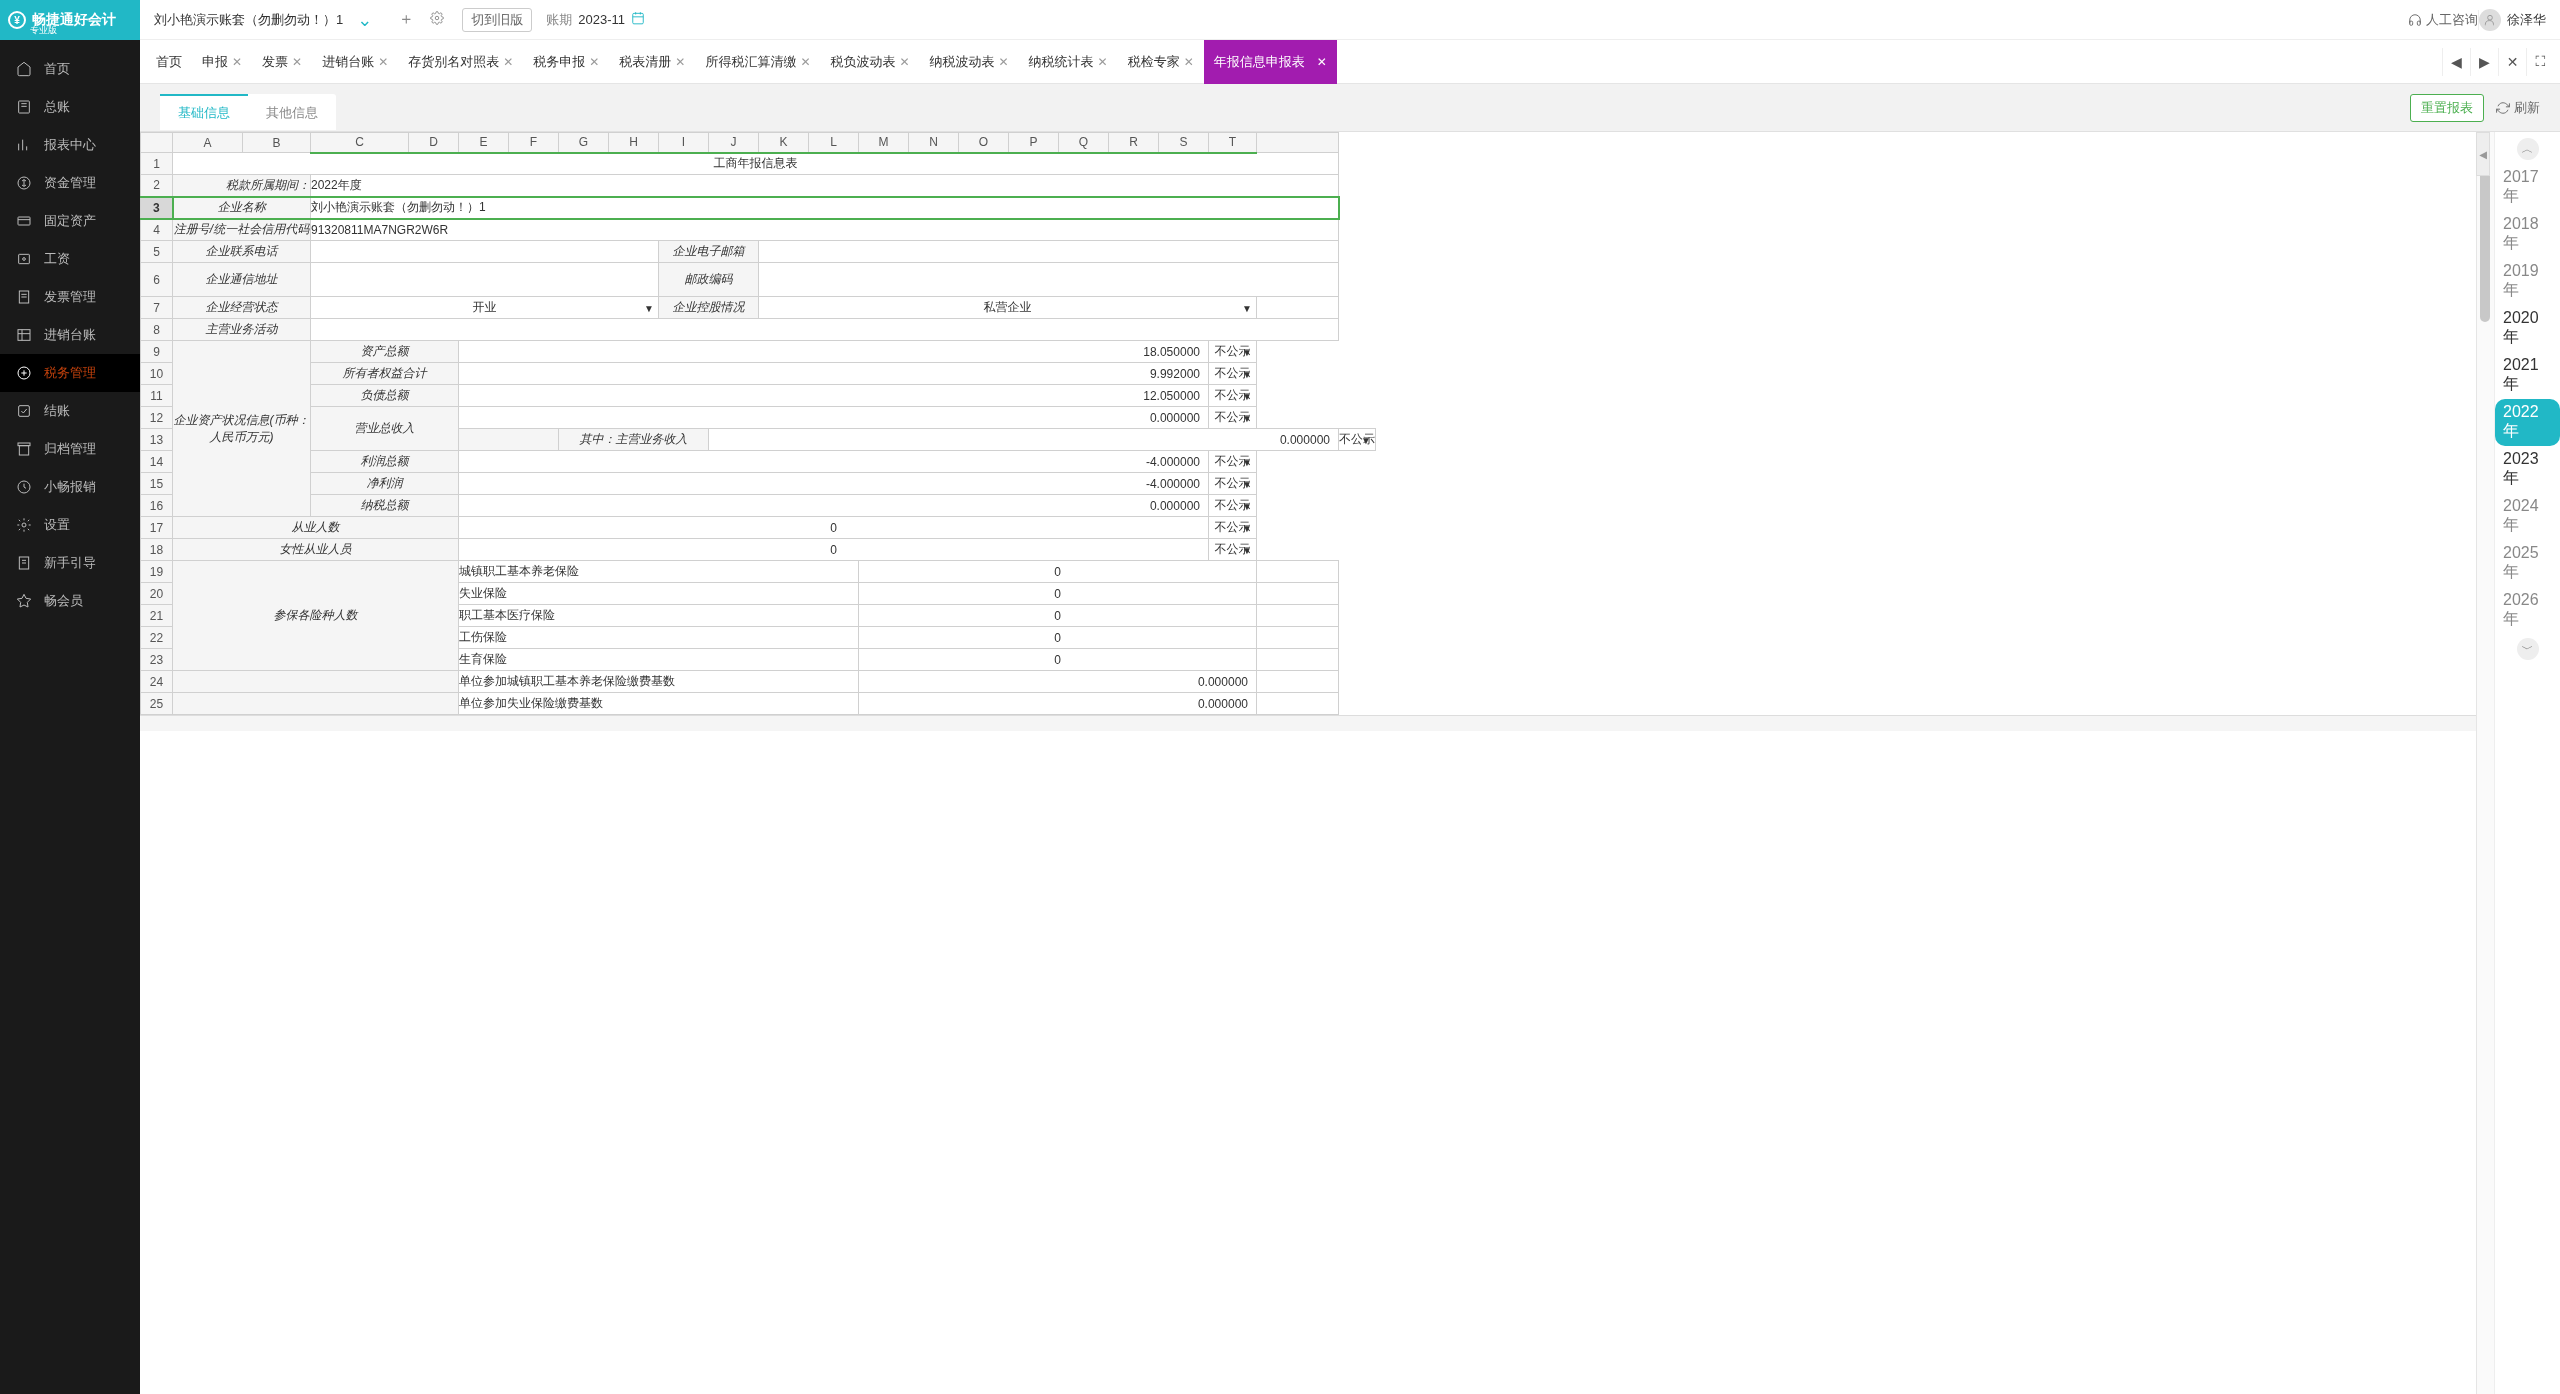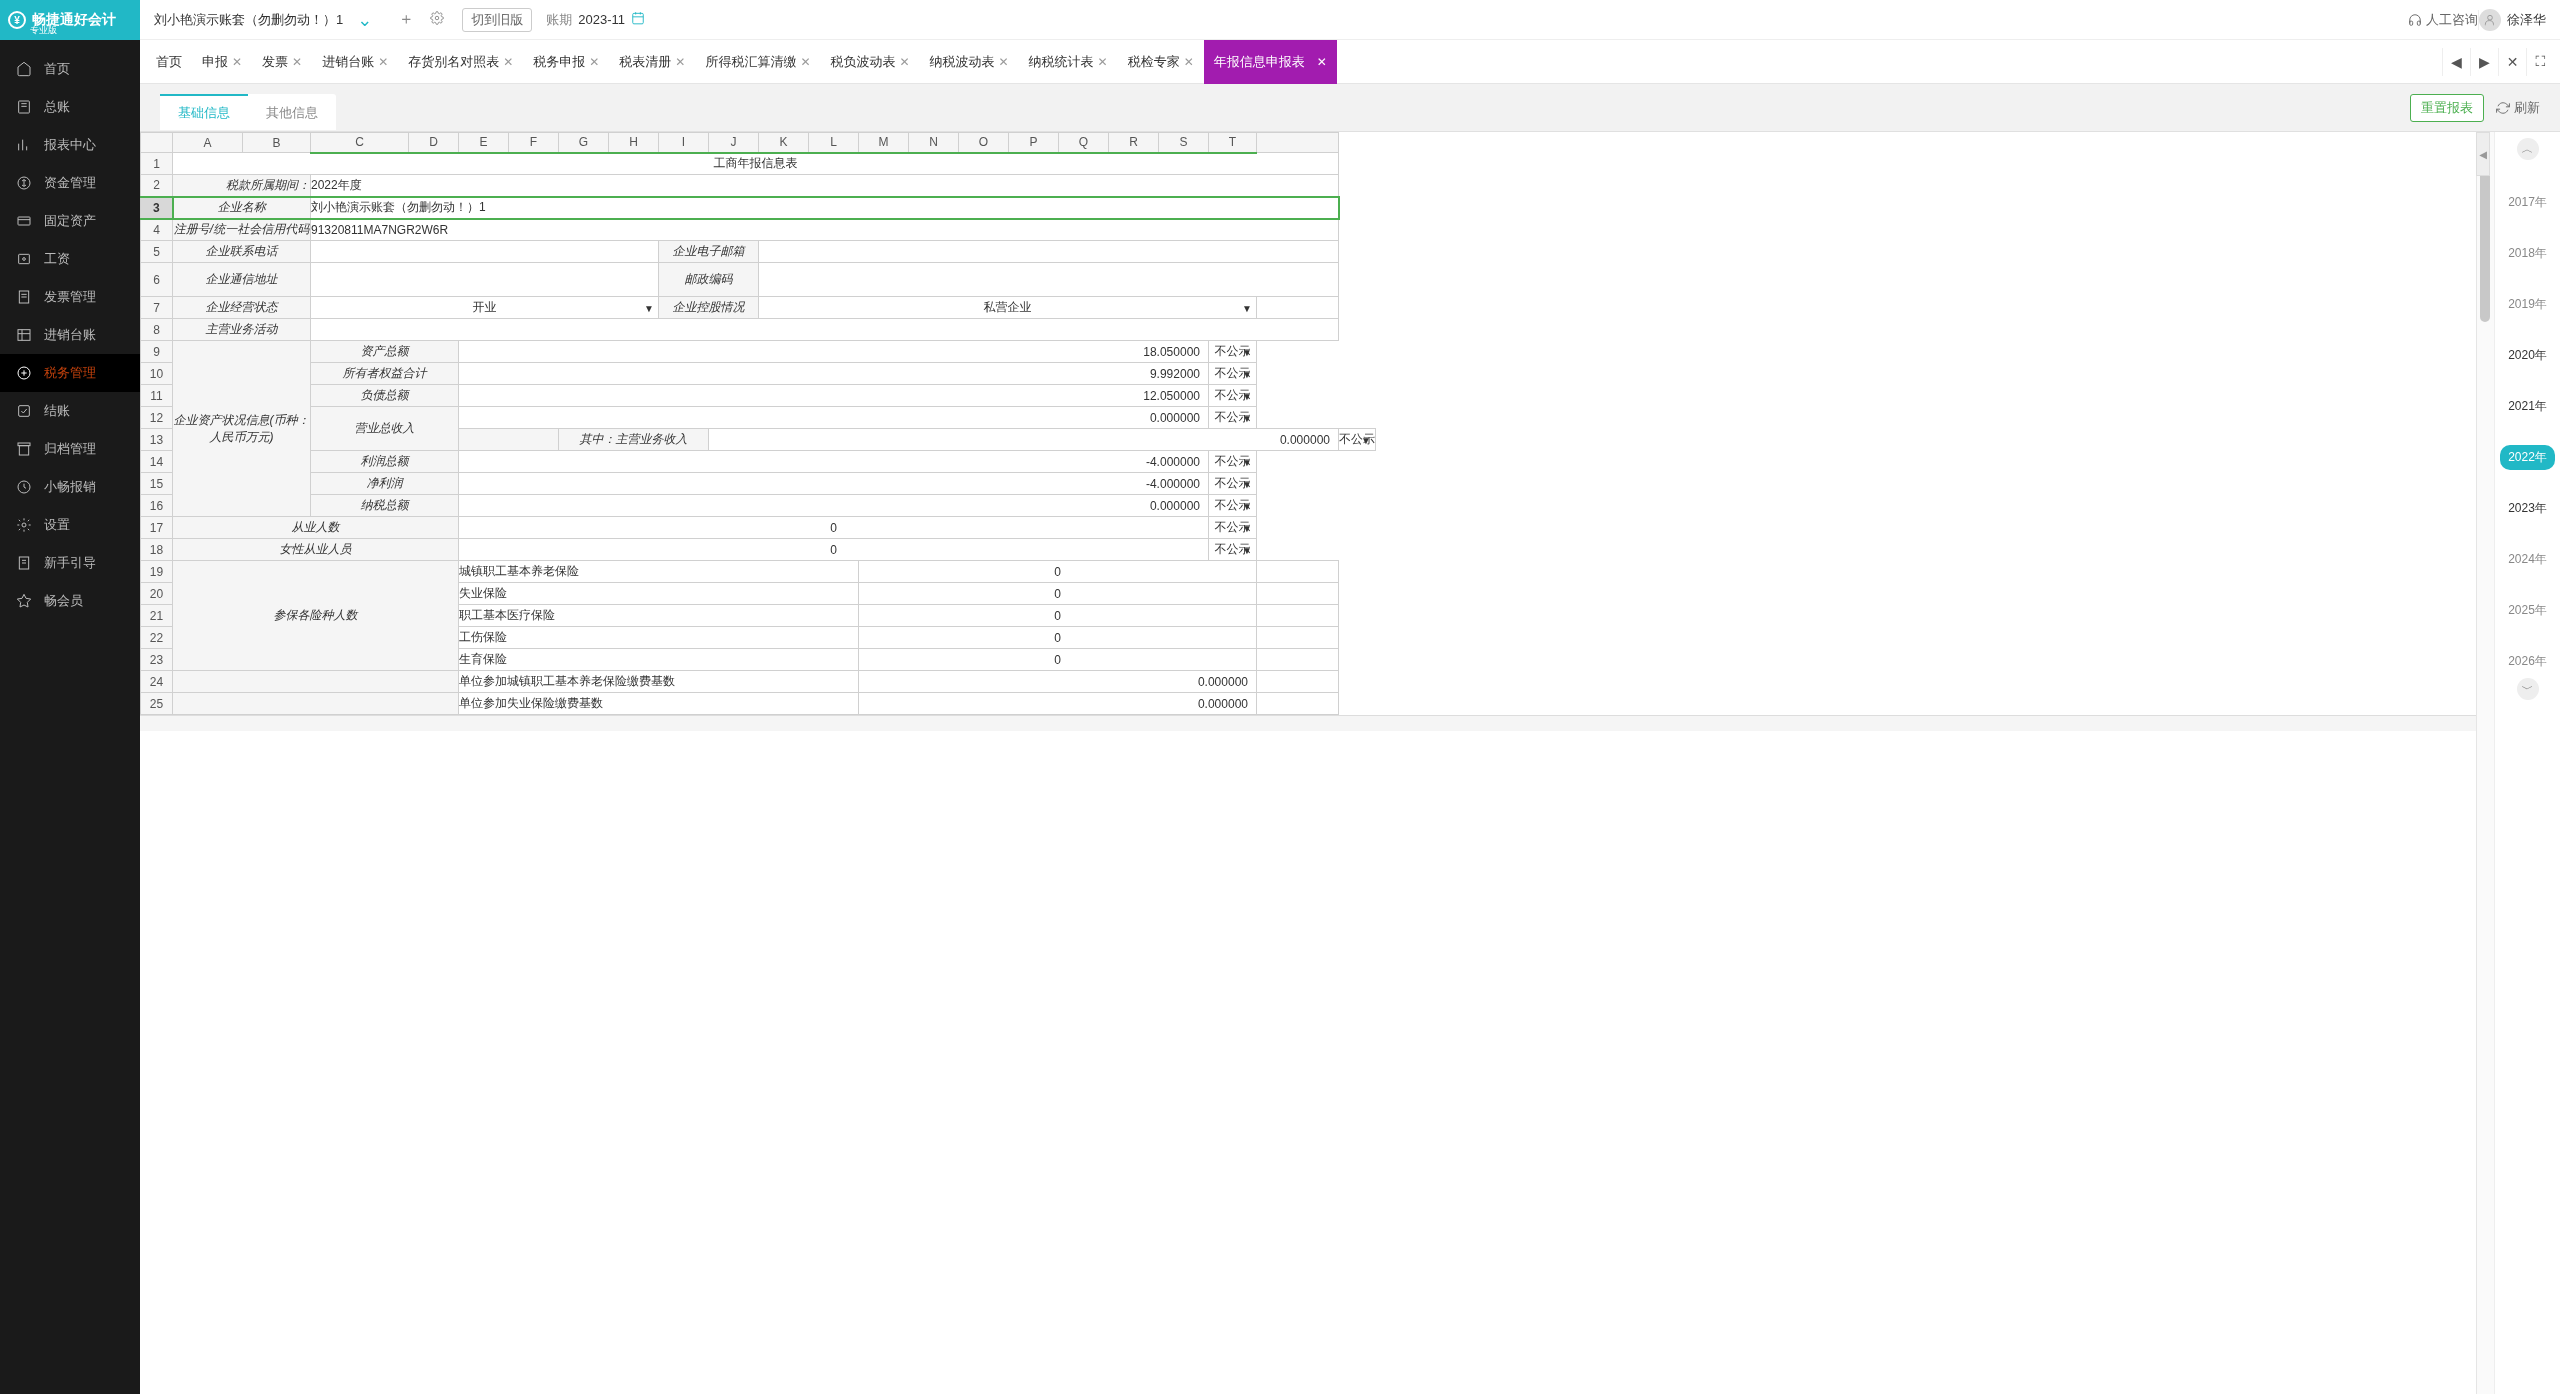--- a/index.html
+++ b/index.html
@@ -73,21 +73,21 @@
 .dd-cell { position:relative; text-align:center;}
 .dd-arrow { position:absolute; right:4px; top:50%; transform:translateY(-50%); font-size:10px; color:#333;}
 .tall { height:60px;}
 .hscroll { height:16px; background:#f5f5f5; border-top:1px solid #ddd;}
 .vscroll-rail { width:18px; border-left:1px solid #e5e5e5; background:#fafafa; position:relative;}
 .vscroll-thumb { position:absolute; left:3px; width:10px; height:180px; top:10px; background:#c8c8c8; border-radius:5px;}
 
 
 .yearpanel { width:66px; border-left:1px solid #eee; display:flex; flex-direction:column; align-items:center; padding:6px 0; gap:4px; background:#fff;}
 .yp-arr { width:22px; height:22px; border-radius:50%; background:#eee; color:#888; display:flex; align-items:center; justify-content:center; cursor:pointer; font-size:12px;}
-.yp-item { padding:4px 8px; font-size:12px; color:#888; cursor:pointer; border-radius:10px;margin-top:26px;}
+.yp-item { padding:4px 8px; font-size:16px; color:#888; cursor:pointer; border-radius:10px;}
 .yp-item.cur { color:#333;}
 .yp-item.active { background:#21b8c6; color:#fff;}
 
 .collapse-tab { position:absolute; left:-1px; top:0; width:14px; height:44px; background:#eee; border:1px solid #ddd; display:flex; align-items:center; justify-content:center; color:#999; font-size:10px; cursor:pointer; z-index:5;}
 
 svg.i { width:14px; height:14px; stroke:currentColor; fill:none; stroke-width:1.6;}
 </style>
 </head>
 <body>
 <div class="app">

